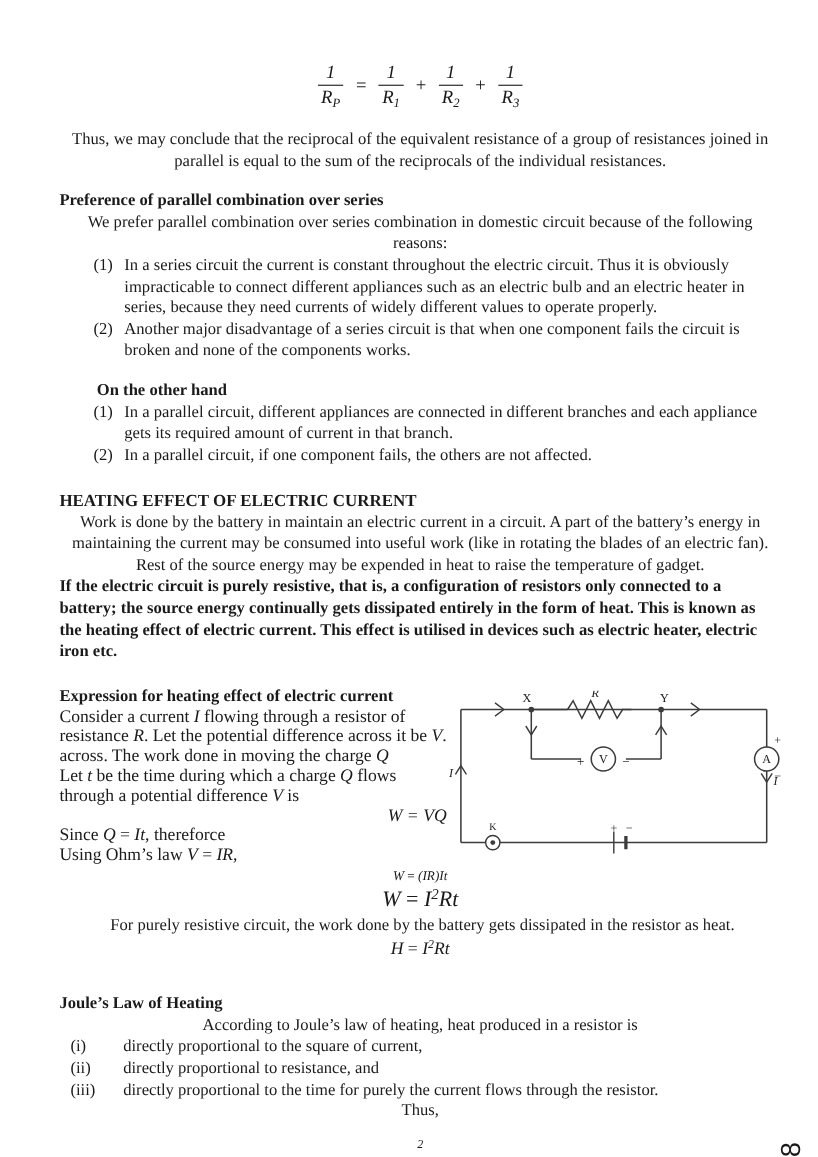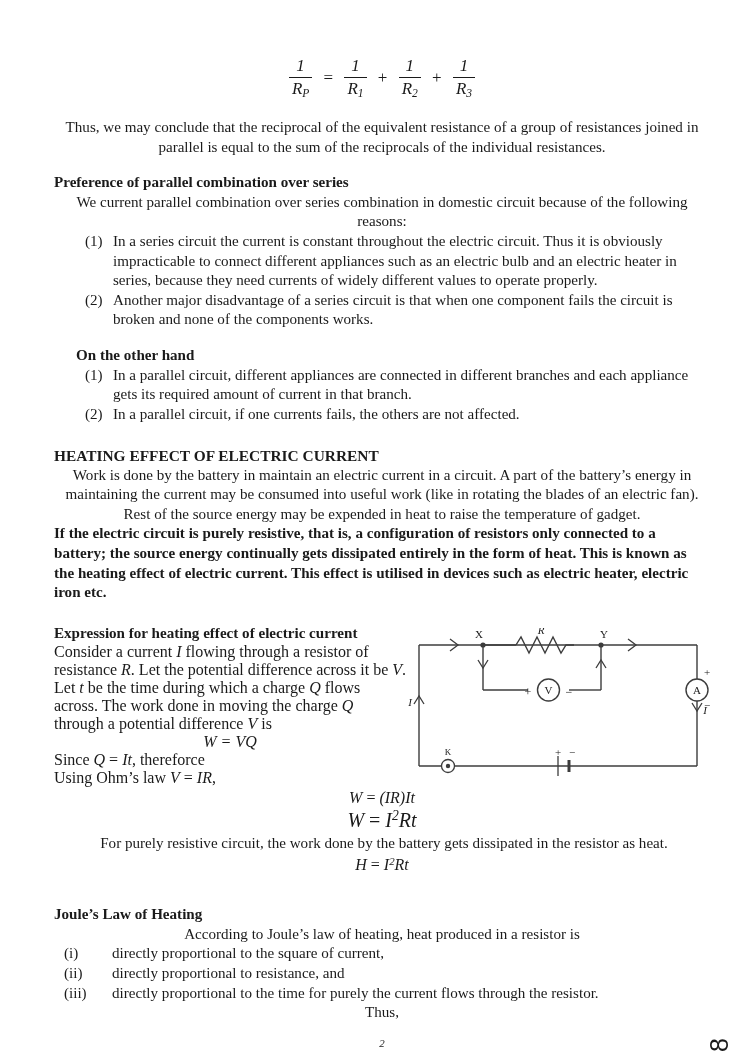--- a/index.html
+++ b/index.html
@@ -109,21 +109,21 @@
   .li-mark.roman {
     width: 58px;
     text-align: left;
     padding-left: 10px;
     box-sizing: border-box;
   }
   .li-text {
     flex: 1 1 auto;
   }
   .indent-1 { margin-left: 31px; }
-  .indent-2 { margin-left: 22px; }
+  .indent-2 { margin-left: 34px; }
 
   
   .split {
     position: relative;
   }
   .left-col {
     width: 352px;
   }
   .diagram-wrap {
     position: absolute;
@@ -190,21 +190,21 @@
       </span>
     </div>
 
     <div style="height:118px"></div>
 
     <p class="body">Thus, we may conclude that the reciprocal of the equivalent resistance of a group of resistances joined in parallel is equal to the sum of the reciprocals of the individual resistances.</p>
 
     <div class="spacer-md"></div>
 
     <div class="h-bold">Preference of parallel combination over series</div>
-    <p class="body">We current parallel combination over series combination in domestic circuit because of the following reasons:</p>
+    <p class="body">We prefer parallel combination over series combination in domestic circuit because of the following reasons:</p>
 
     <div>
       <div class="li-row indent-1">
         <span class="li-mark">(1)</span>
         <span class="li-text">In a series circuit the current is constant throughout the electric circuit. Thus it is obviously impracticable to connect different appliances such as an electric bulb and an electric heater in series, because they need currents of widely different values to operate properly.</span>
       </div>
       <div class="li-row indent-1">
         <span class="li-mark">(2)</span>
         <span class="li-text">Another major disadvantage of a series circuit is that when one component fails the circuit is broken and none of the components works.</span>
       </div>
@@ -213,21 +213,21 @@
     <div class="spacer-md"></div>
 
     <div class="h-bold indent-2">On the other hand</div>
     <div>
       <div class="li-row indent-1">
         <span class="li-mark">(1)</span>
         <span class="li-text">In a parallel circuit, different appliances are connected in different branches and each appliance gets its required amount of current in that branch.</span>
       </div>
       <div class="li-row indent-1">
         <span class="li-mark">(2)</span>
-        <span class="li-text">In a parallel circuit, if one currents fails, the others are not affected.</span>
+        <span class="li-text">In a parallel circuit, if one component fails, the others are not affected.</span>
       </div>
     </div>
 
     <div class="spacer-lg"></div>
 
     <div class="h-caps">HEATING EFFECT OF ELECTRIC CURRENT</div>
     <p class="body">Work is done by the battery in maintain an electric current in a circuit. A part of the battery’s energy in maintaining the current may be consumed into useful work (like in rotating the blades of an electric fan). Rest of the source energy may be expended in heat to raise the temperature of gadget.</p>
     <p class="bold-para">If the electric circuit is purely resistive, that is, a configuration of resistors only connected to a battery; the source energy continually gets dissipated entirely in the form of heat. This is known as the heating effect of electric current. This effect is utilised in devices such as electric heater, electric iron etc.</p>
 
     <div class="spacer-lg"></div>
@@ -236,30 +236,30 @@
 
       <div class="left-col">
         <div class="h-bold">Expression for heating effect of electric current</div>
         <div class="body">
           Consider a current <span class="mi">I</span> flowing through a resistor of
         </div>
         <div class="body">
           resistance <span class="mi">R</span>. Let the potential difference across it be <span class="mi">V</span>.
         </div>
         <div class="body">
+          across. The work done in moving the charge <span class="mi">Q</span>
+        </div>
+        <div class="body">
           Let <span class="mi">t</span> be the time during which a charge <span class="mi">Q</span> flows
         </div>
         <div class="body">
-          across. The work done in moving the charge <span class="mi">Q</span>
-        </div>
-        <div class="body">
           through a potential difference <span class="mi">V</span> is
         </div>
 
-        <div class="eq-block" style="font-size:16px;">W = VQ</div>
+        <div class="eq-block" style="font-size:16px;text-align:right;">W = VQ</div>
 
         <div class="body">
           Since <span class="mi">Q</span> <span class="mn">=</span> <span class="mi">It</span>, thereforce
         </div>
 
 
         <div class="body">
           Using Ohm’s law <span class="mi">V</span> <span class="mn">=</span> <span class="mi">IR</span>,
         </div>
       </div>
@@ -318,21 +318,21 @@
             <text x="4" y="78" font-size="11" font-style="italic" text-anchor="middle">I</text>
             <text x="299" y="86" font-size="11" font-style="italic" text-anchor="middle">I</text>
             <text x="152" y="128" font-size="11" text-anchor="middle">+</text>
             <text x="166" y="128" font-size="11" text-anchor="middle">−</text>
             <text x="42" y="127" font-size="9" text-anchor="middle">K</text>
           </g>
         </svg>
       </div>
     </div>
 
-    <div class="eq-block" style="font-size:16px; margin-top:2px;">
+    <div class="eq-block" style="font-size:12px; margin-top:2px;">
       <span class="mi">W</span> <span class="mn">=</span> (<span class="mi">IR</span>)<span class="mi">It</span>
     </div>
     <div class="eq-block" style="font-size:20px; margin-top:1px;">
       <span class="mi">W</span> <span class="mn">=</span> <span class="mi">I</span><sup>2</sup><span class="mi">Rt</span>
     </div>
 
     <p class="body" style="margin-top:2px; padding-left:4px;">For purely resistive circuit, the work done by the battery gets dissipated in the resistor as heat.</p>
 
     <div class="eq-block" style="font-size:16px; margin-top:1px;">
       <span class="mi">H</span> <span class="mn">=</span> <span class="mi">I</span><sup>2</sup><span class="mi">Rt</span>

